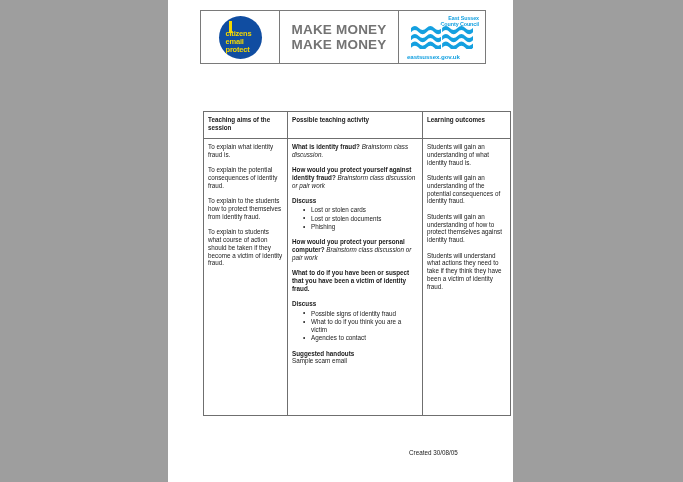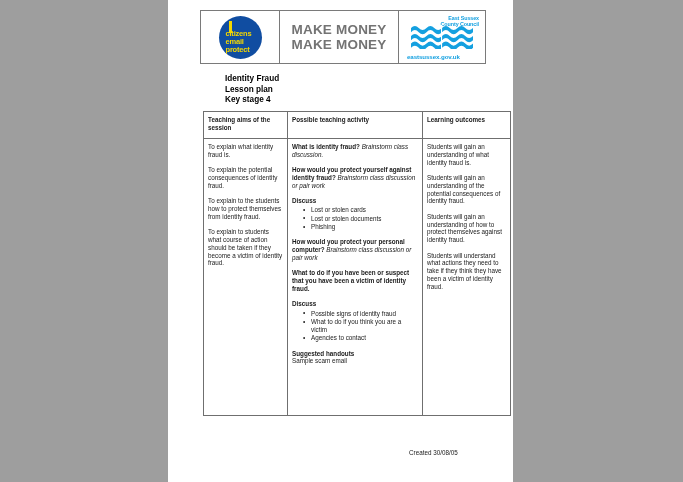--- a/index.html
+++ b/index.html
@@ -222,25 +222,20 @@
               <path d="M0 18.6 Q3.9 14.4 7.75 18.6 T15.5 18.6 T23.25 18.6 T31 18.6 T38.75 18.6 T46.5 18.6 T54.25 18.6 T62 18.6 L62 22.8 Q58.1 27 54.25 22.8 T46.5 22.8 T38.75 22.8 T31 22.8 T23.25 22.8 T15.5 22.8 T7.75 22.8 T0 22.8 Z" fill="#14a0e0"></path>
               <rect x="30" y="0" width="1.1" height="24" fill="#ffffff"></rect>
             </svg>
             <div class="esc-url">eastsussex.gov.uk</div>
           </div>
         </td>
       </tr>
     </tbody>
       </table>
 
-    <div class="doc-heading">
-      <div>Identity Fraud</div>
-      <div>Lesson plan</div>
-      <div>Key stage 4</div>
-    </div>
 
     <table class="lesson-table">
       <thead>
         <tr>
           <th class="col-aims">Teaching aims of the session</th>
           <th class="col-activity">Possible teaching activity</th>
           <th class="col-outcomes">Learning outcomes</th>
         </tr>
       </thead>
       <tbody>

